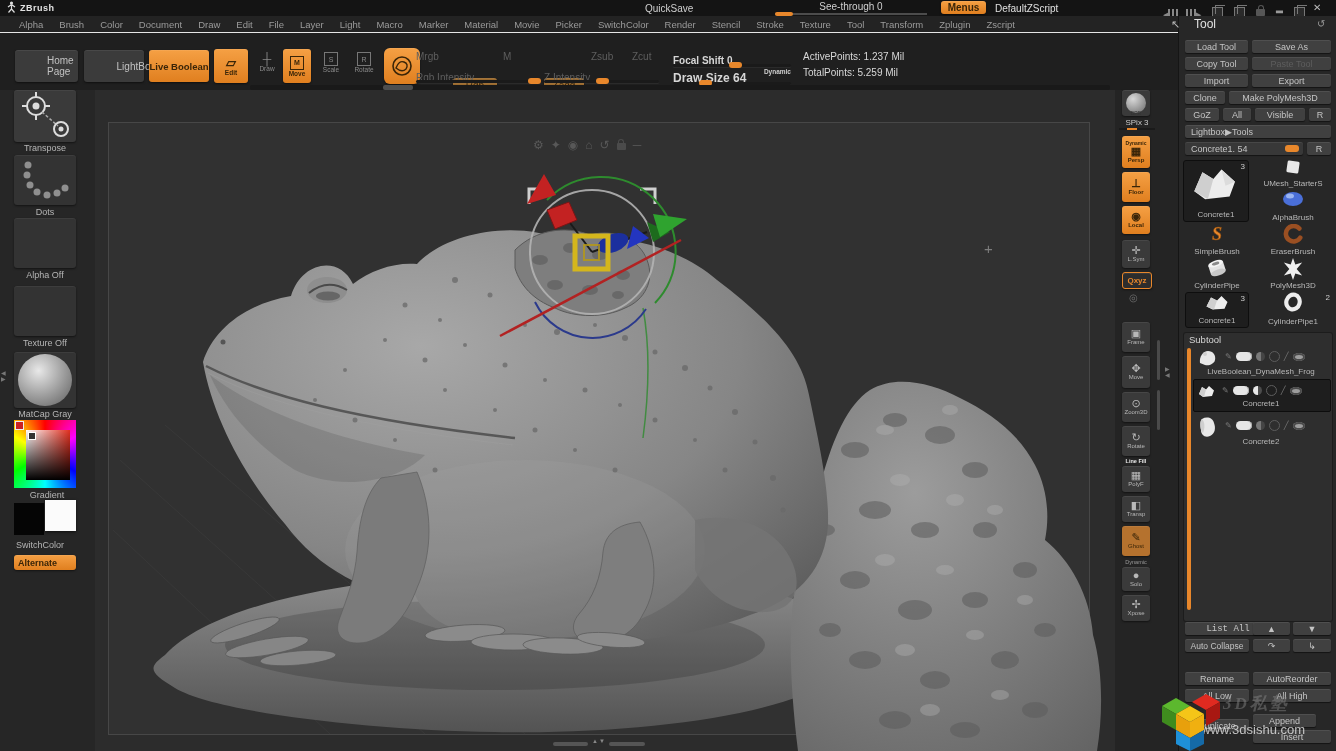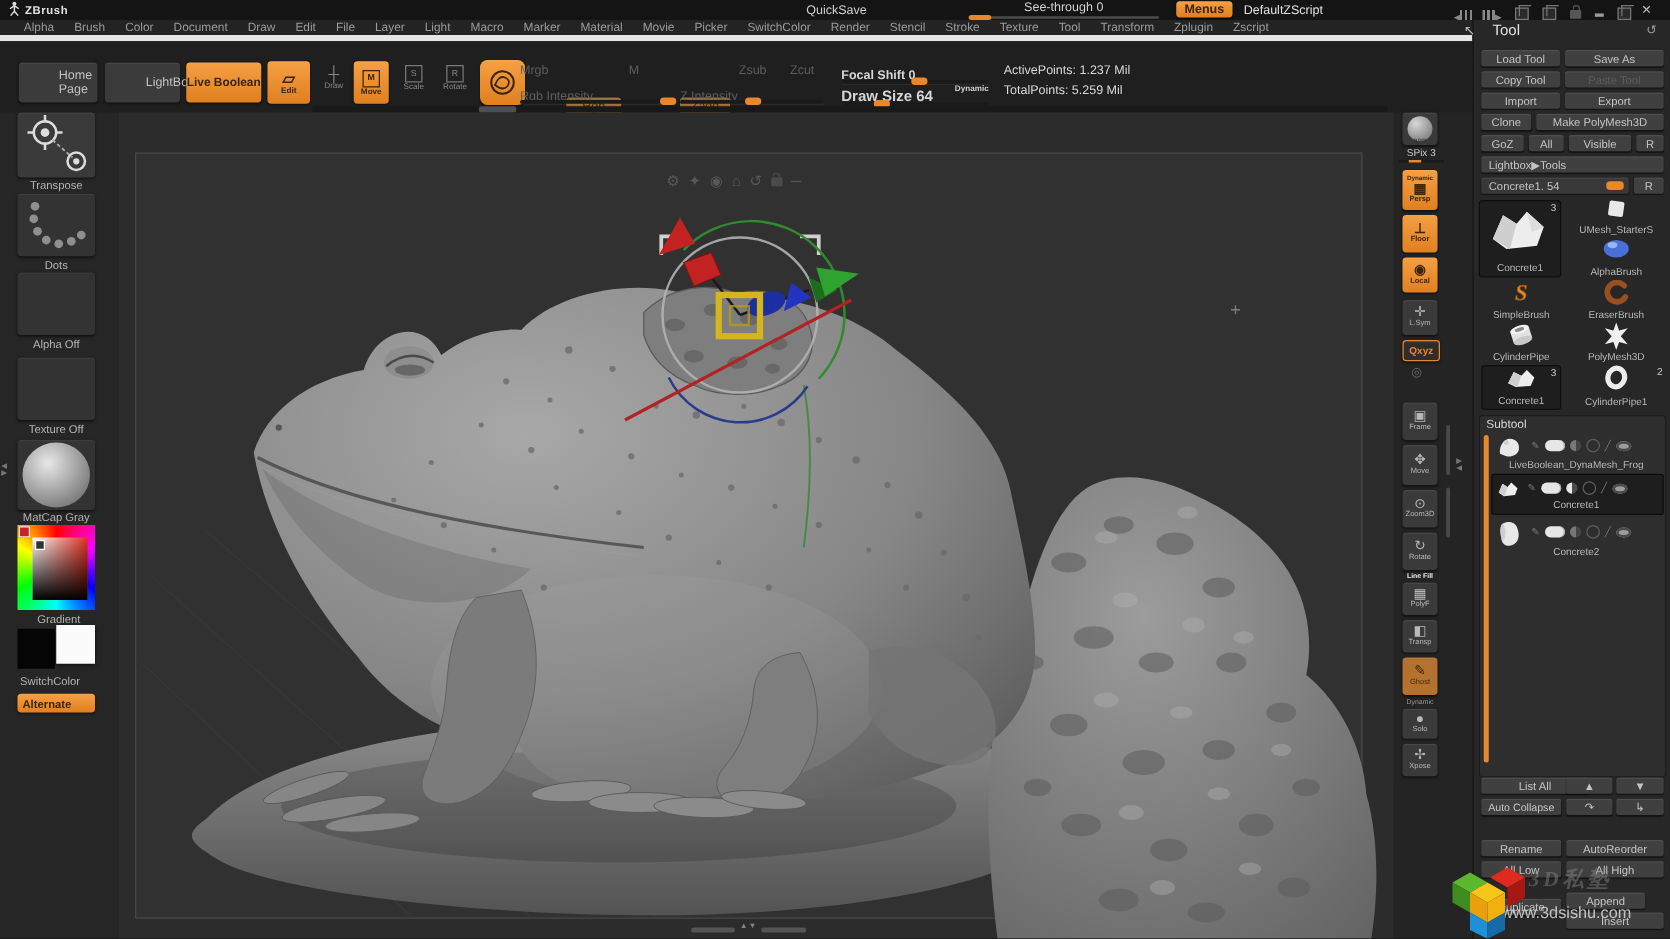--- a/index.html
+++ b/index.html
@@ -1,21 +1,21 @@
 <!DOCTYPE html>
 <html><head>
 <meta charset="utf-8">
 <style>
   html,body{margin:0;padding:0;background:#000;}
   #app{position:relative;width:1336px;height:751px;overflow:hidden;background:#222;
        font-family:"Liberation Sans",sans-serif;color:#bbb;-webkit-font-smoothing:antialiased;}
   .a{position:absolute;box-sizing:border-box;}
   
   #titlebar{left:0;top:0;width:1336px;height:16px;background:#141414;}
-  #menubar{left:0;top:16px;width:1178px;height:17px;background:#232323;border-bottom:5px solid #e5e5e5;display:flex;align-items:center;padding-left:11px;}
+  #menubar{left:0;top:16px;width:1178px;height:17px;background:#232323;border-bottom:1px solid #e5e5e5;display:flex;align-items:center;padding-left:11px;}
   .mitem{font-size:9.5px;color:#9b9b9b;padding:0 8px;white-space:nowrap;}
   #shelf{left:0;top:33px;width:1178px;height:57px;background:#1f1f1f;}
   
   .btn{position:absolute;box-sizing:border-box;background:#3b3b3b;border-radius:3px;color:#c2c2c2;
        display:flex;align-items:center;justify-content:center;font-size:10px;
        box-shadow:inset 0 1px 0 rgba(255,255,255,.07),0 1px 2px rgba(0,0,0,.5);}
   .orange{background:linear-gradient(#f5a044,#e07f1f);color:#3a2508;font-weight:bold;}
   .morange{background:#9c6b2e;color:#312008;margin-top:28px;}
   .dim{color:#5e5e5e;}
   .pb{position:absolute;box-sizing:border-box;height:13px;background:#404040;border-radius:2px;color:#c4c4c4;
@@ -639,21 +639,21 @@
           <span class="pill"></span>
           <span class="halfc off"></span>
           <span class="ringc"></span>
           <span class="pen">╱</span>
           <span class="eye"></span>
         </div>
         <div class="cellab" style="left:0;top:23px;width:132px;">Concrete2</div>
       </div>
     </div>
 
-    <div class="pb" style="left:6px;top:606px;width:86px;">List All</div>
+    <div class="pb" style="left:6px;top:606px;width:86px;font-family:Liberation Mono, monospace;">List All</div>
     <div class="pb" style="left:74px;top:606px;width:37px;">▲</div>
     <div class="pb" style="left:114px;top:606px;width:38px;">▼</div>
     <div class="pb" style="left:6px;top:623px;width:64px;font-size:8.5px;">Auto Collapse</div>
     <div class="pb" style="left:74px;top:623px;width:37px;">↷</div>
     <div class="pb" style="left:114px;top:623px;width:38px;">↳</div>
 
     <div class="pb" style="left:6px;top:656px;width:64px;">Rename</div>
     <div class="pb" style="left:74px;top:656px;width:78px;">AutoReorder</div>
     <div class="pb" style="left:6px;top:673px;width:64px;">All Low</div>
     <div class="pb" style="left:74px;top:673px;width:78px;">All High</div>

